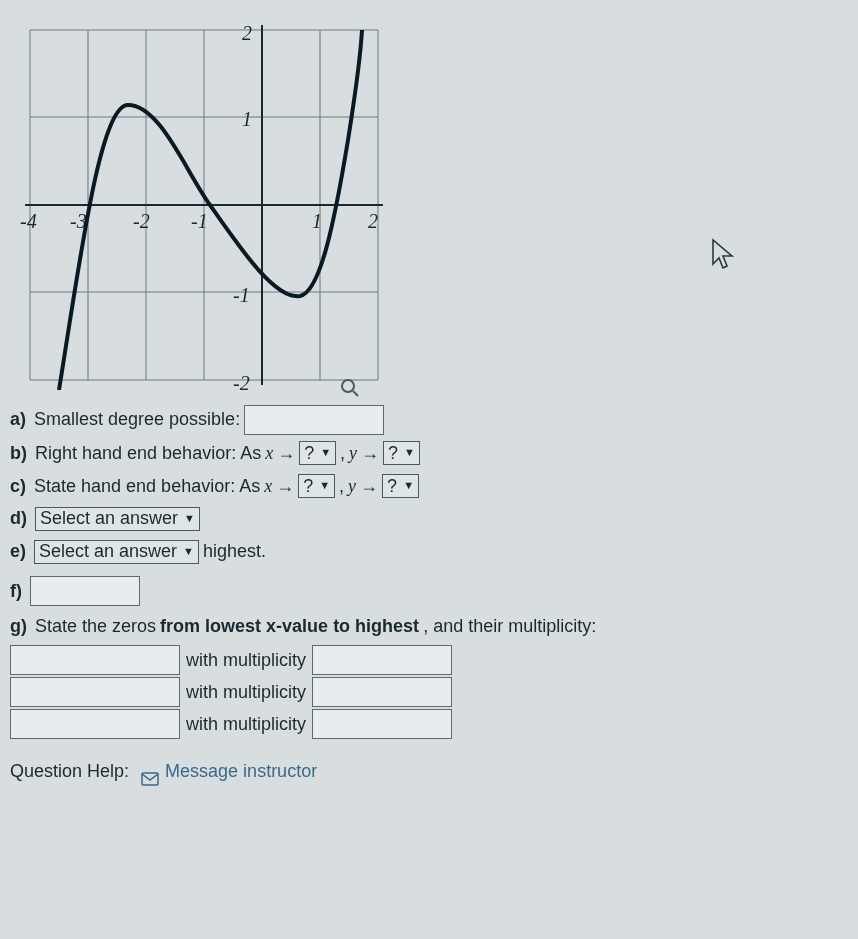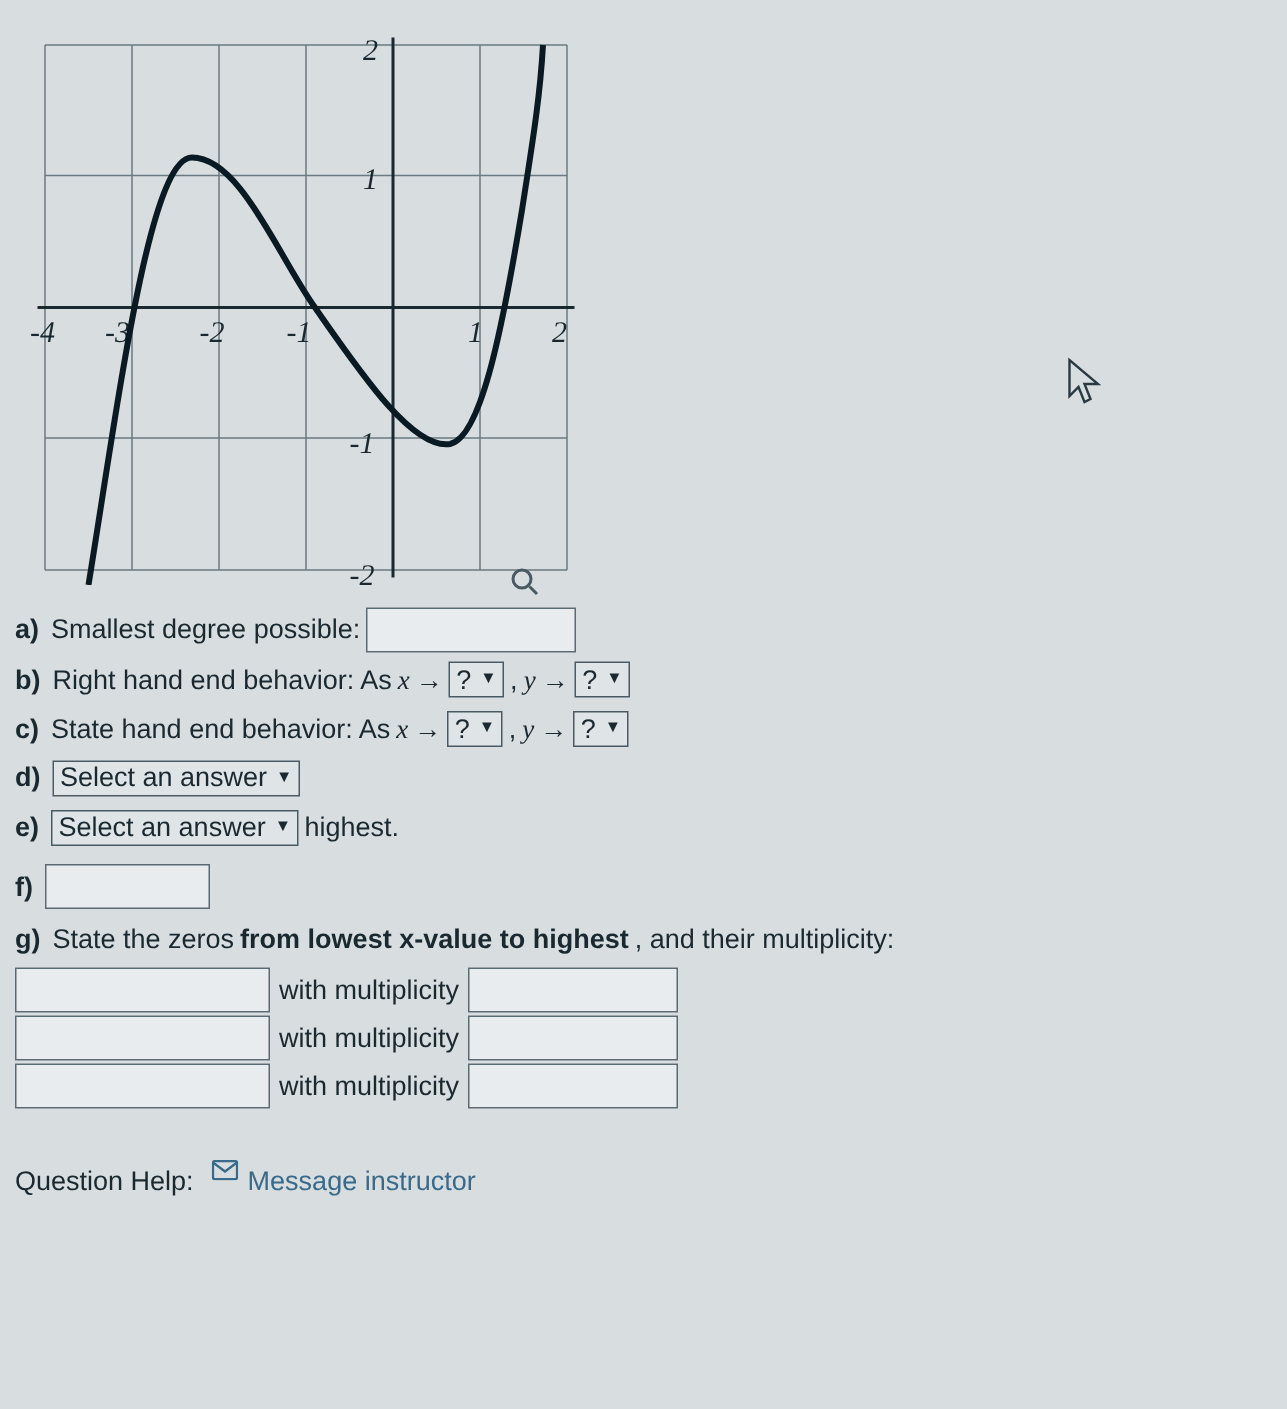--- a/index.html
+++ b/index.html
@@ -59,29 +59,29 @@
   .underline-bold {
     font-weight: bold;
   }
   .mult-row {
     display: flex;
     align-items: flex-end;
     gap: 6px;
     margin: 2px 0;
   }
   .help-line {
-    margin-top: 34px;
+    margin-top: 18px;
     display: flex;
     align-items: center;
     gap: 12px;
   }
   .msg-link {
     color: #3a6a8a;
     display: inline-flex;
-    align-items: flex-start;
+    align-items: flex-end;
     gap: 6px;
   }
   .cursor-icon {
     position: absolute;
     left: 700px;
     top: 228px;
   }
   .mag-icon {
     position:absolute;
     left: 330px;

